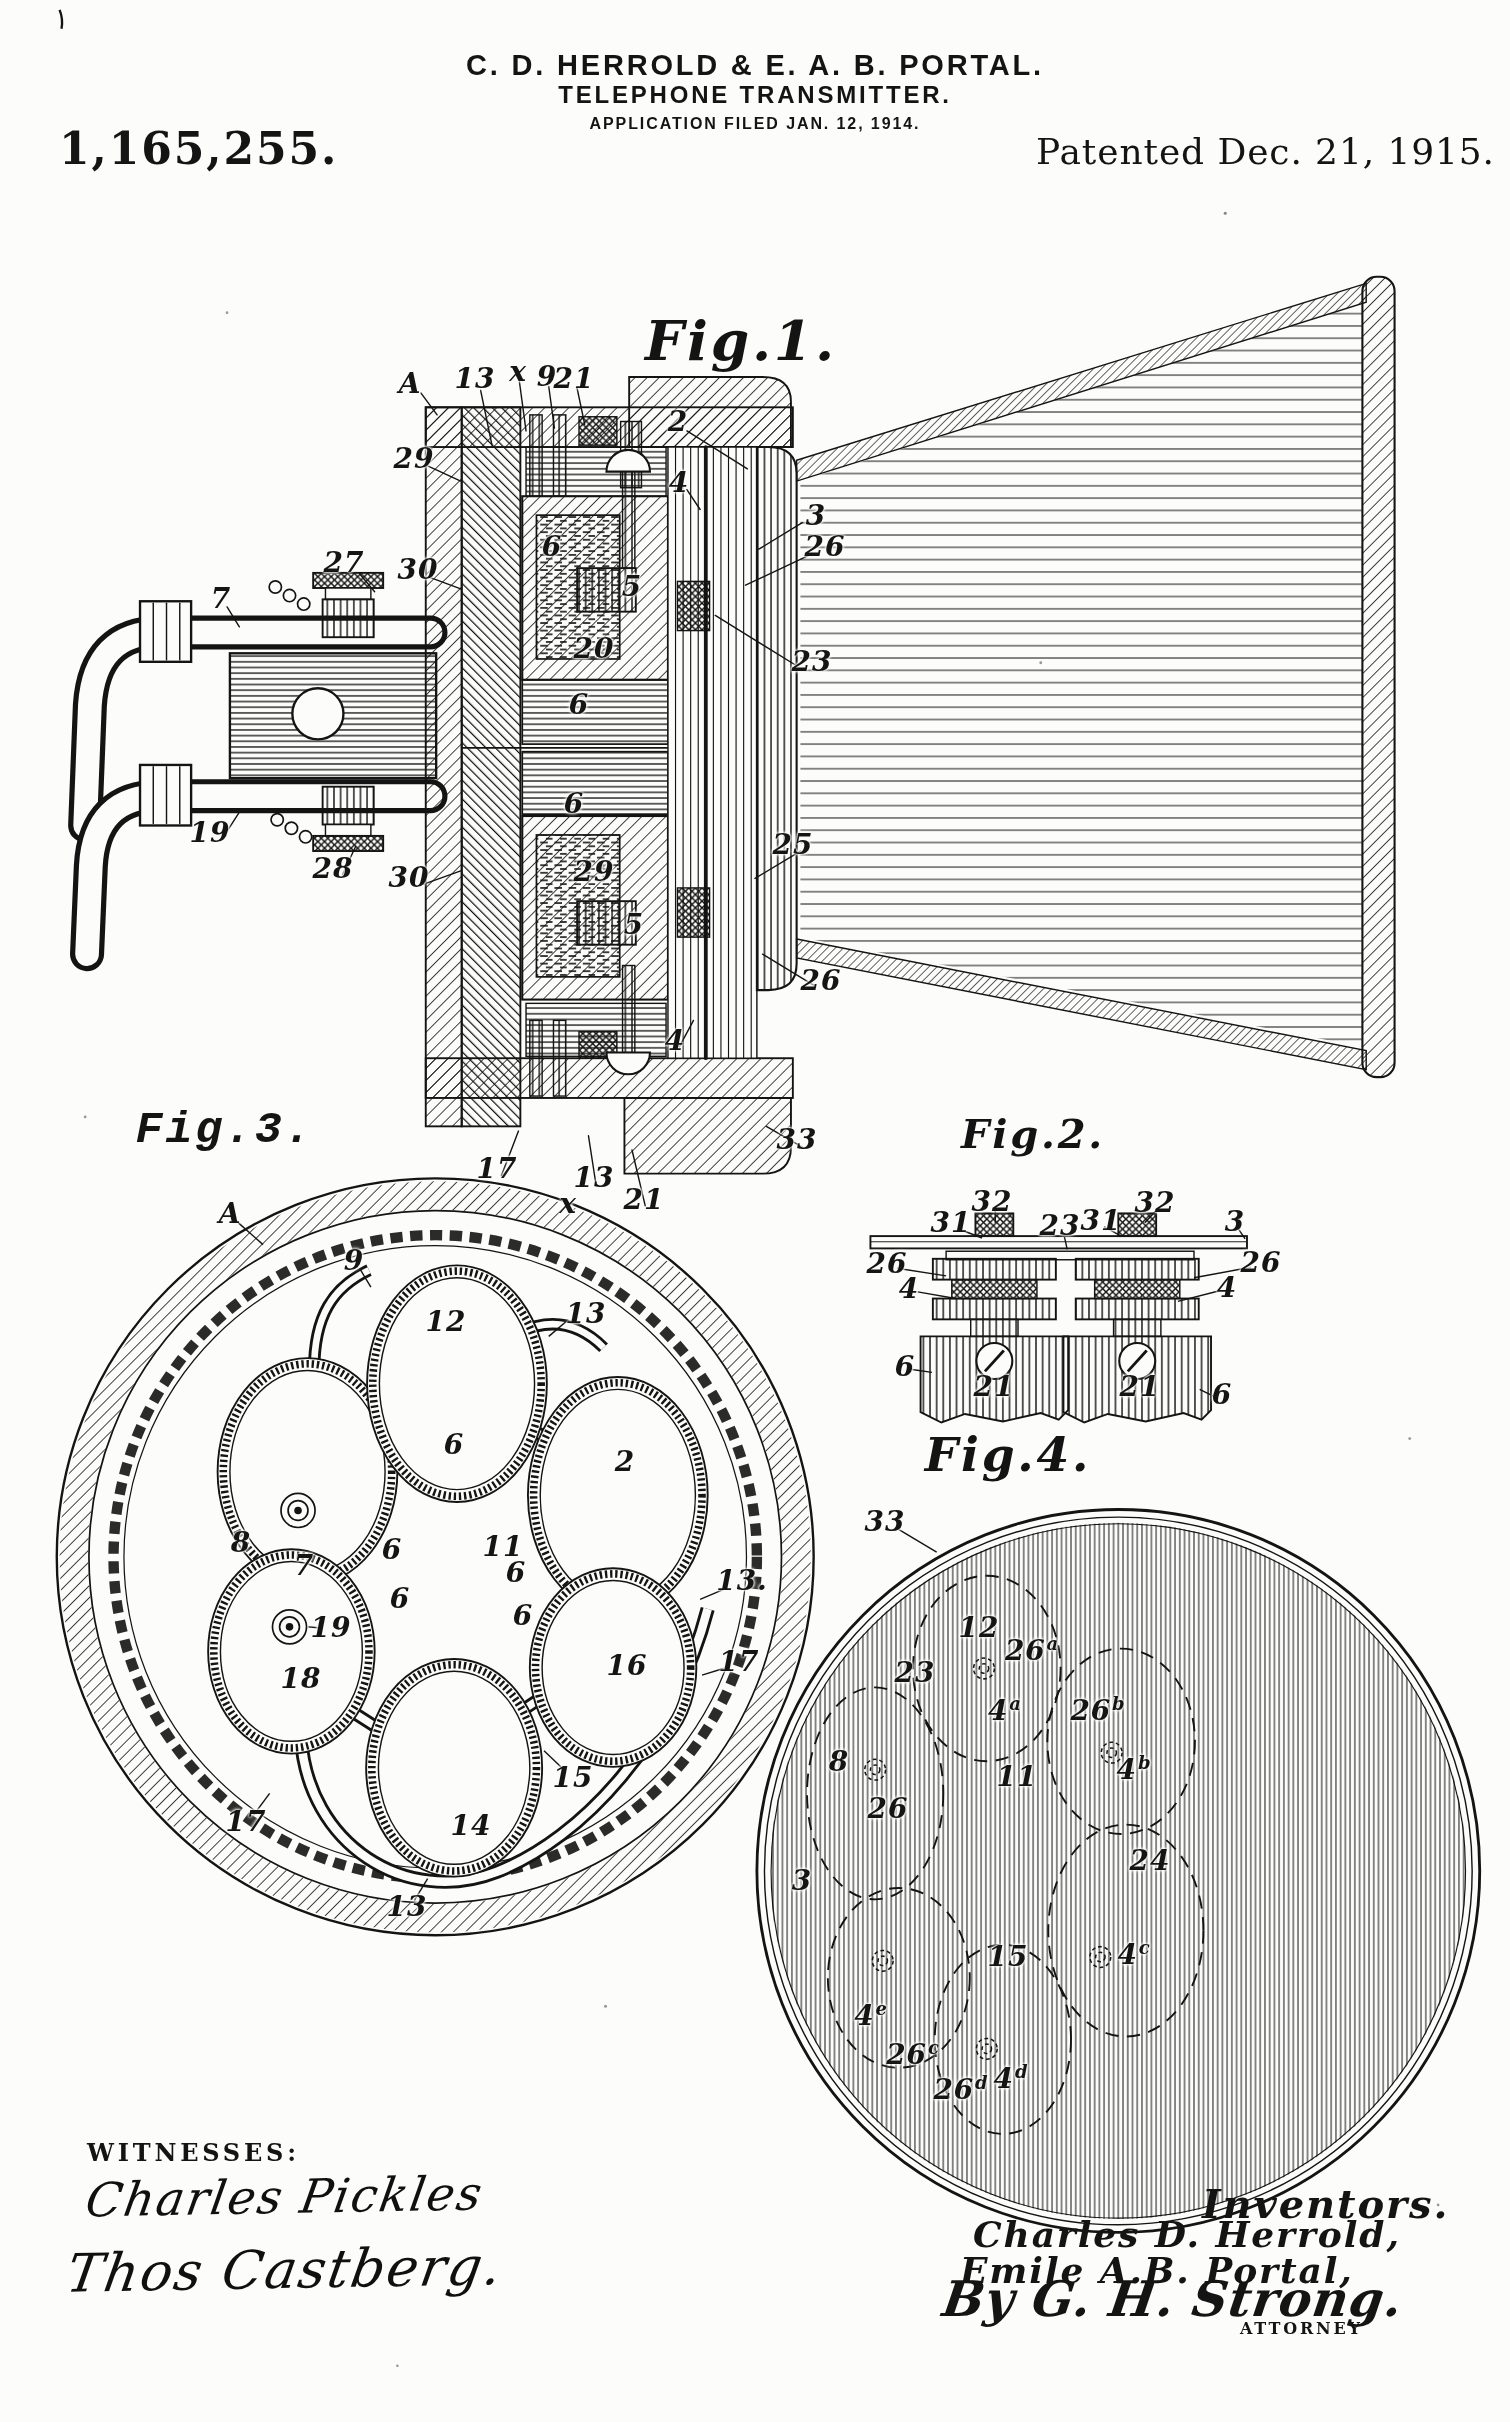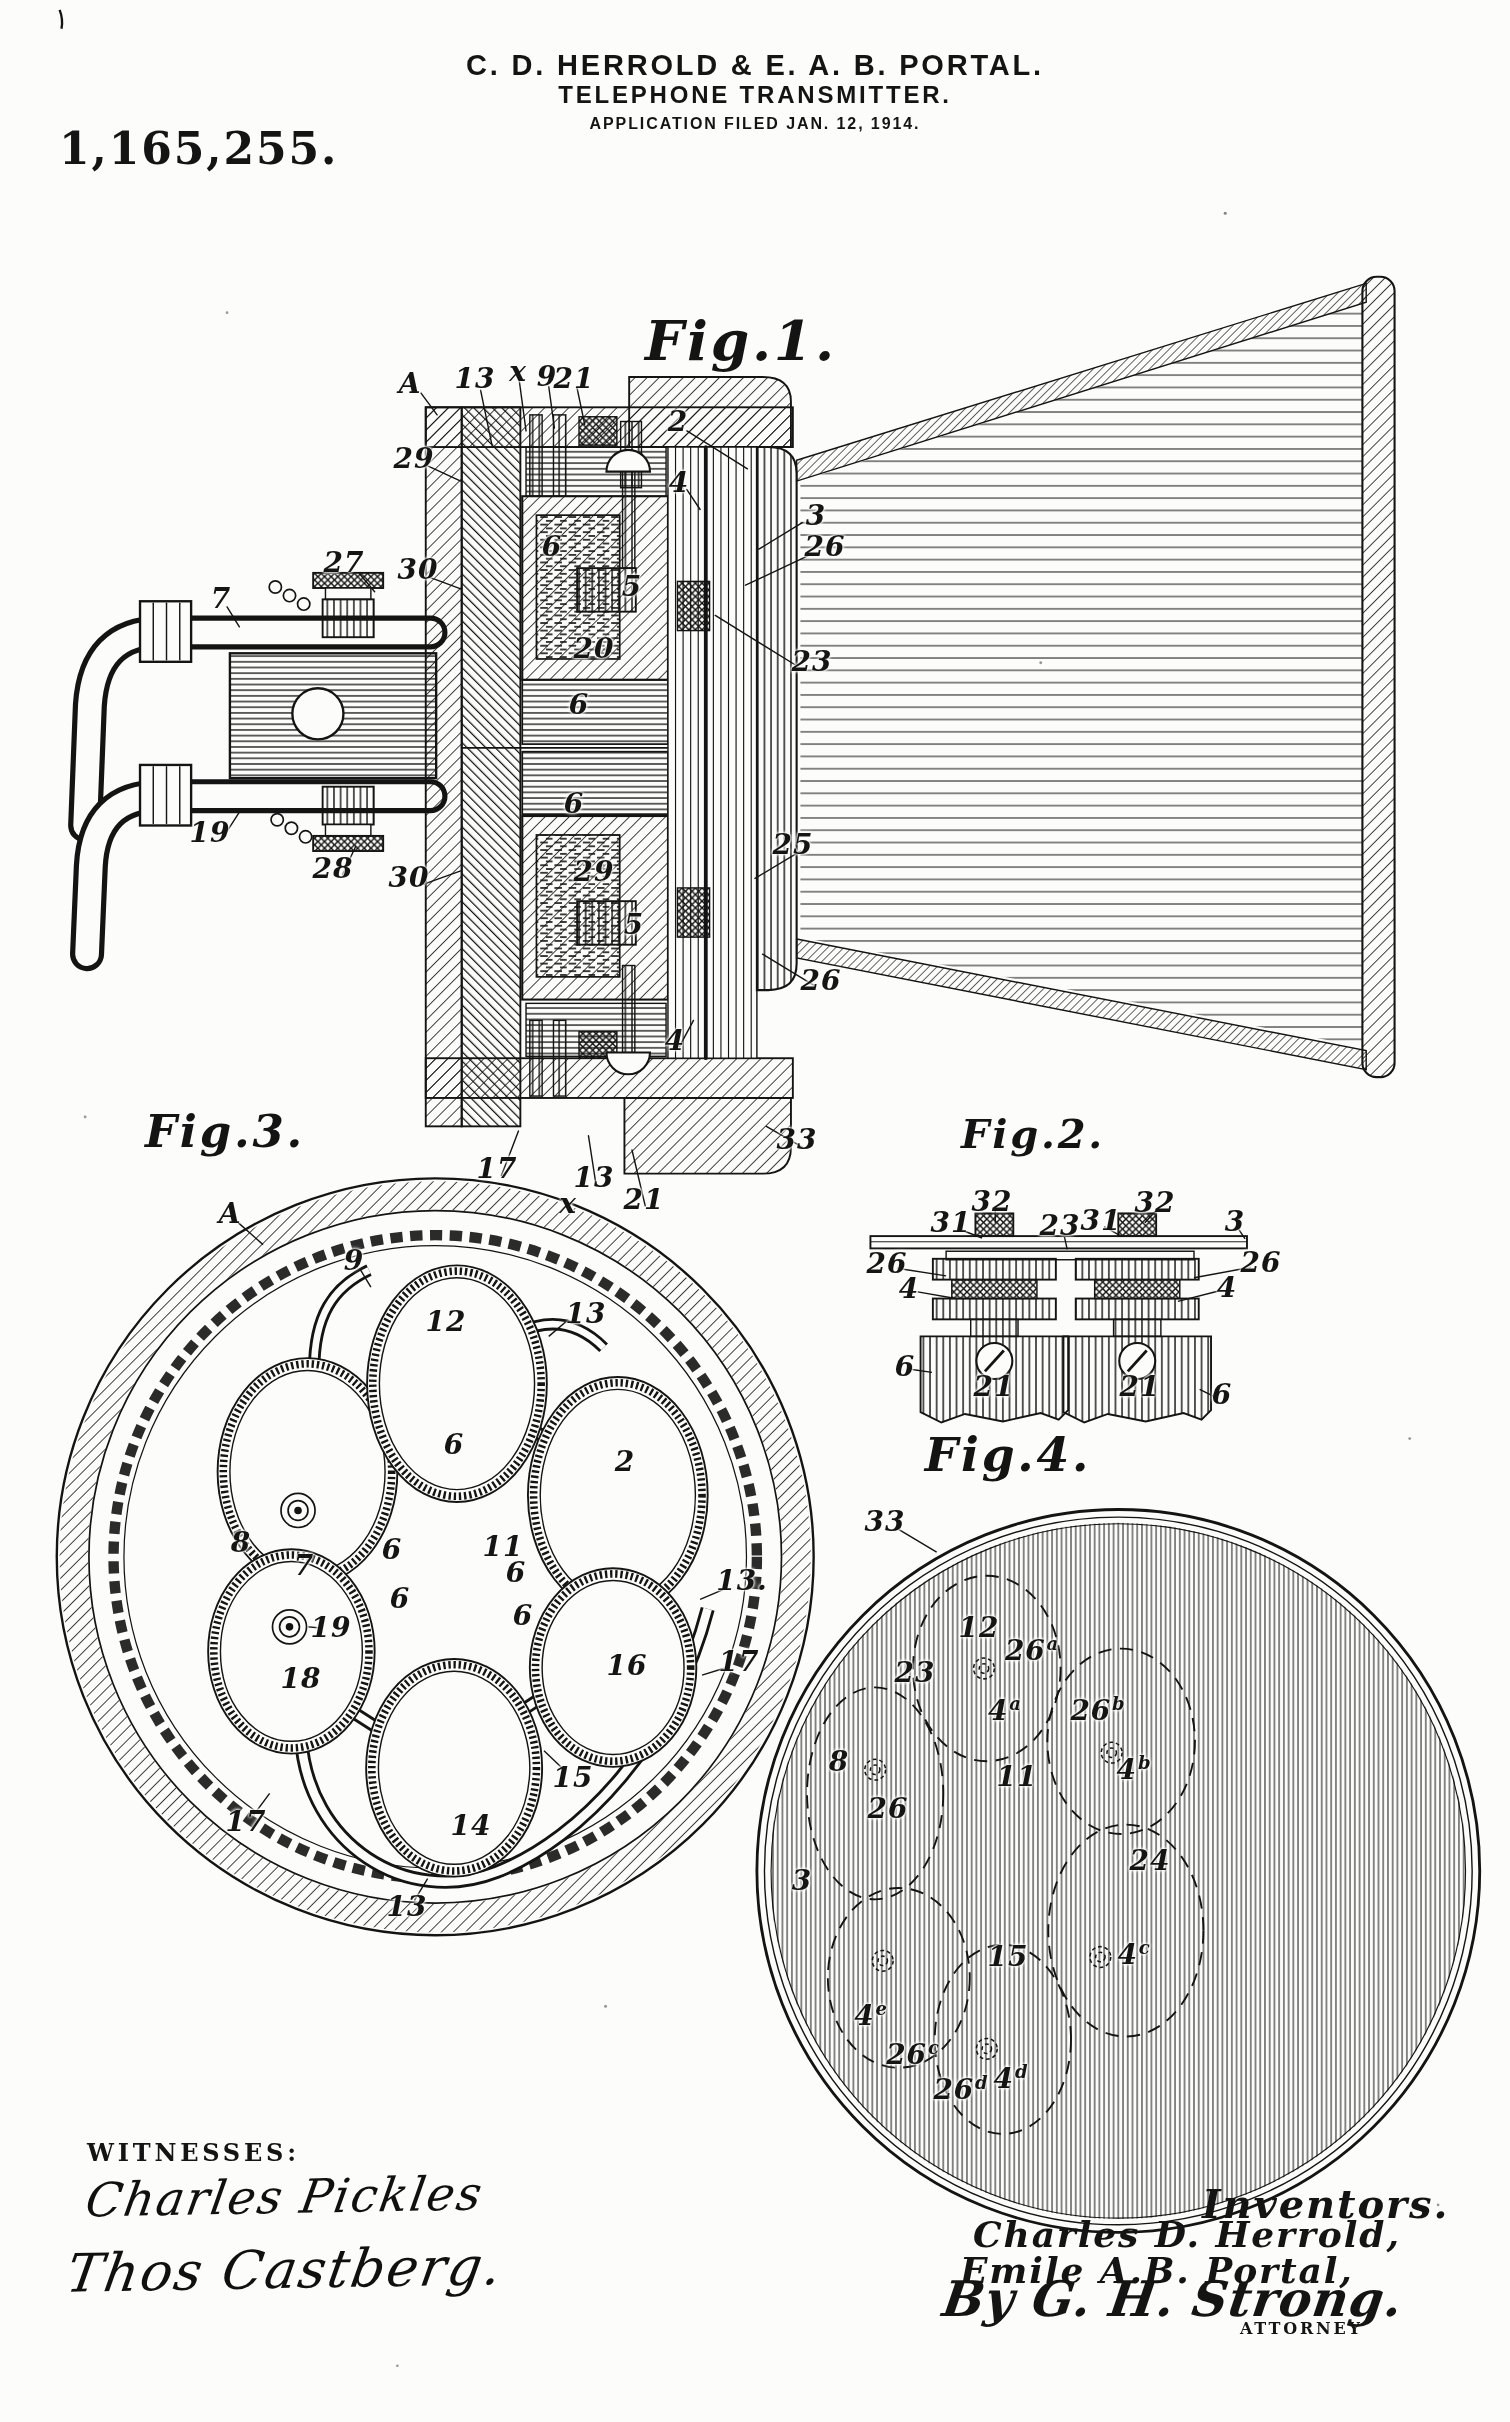--- a/index.html
+++ b/index.html
@@ -14,21 +14,21 @@
   .hdr2 { top:81px;  font:700 24px/1.2 "Liberation Sans", sans-serif; letter-spacing:2.8px; }
   .hdr3 { top:114px; font:700 16px/1.2 "Liberation Sans", sans-serif; letter-spacing:1.9px; }
   .patnum { left:59px; top:125px; font:700 44px/1.1 "DejaVu Serif", serif; letter-spacing:1.9px; }
   .patdate { left:1036px; top:132px; font:400 36px/1.1 "DejaVu Serif", serif; letter-spacing:0.9px; }
   .figtitle {
     transform:translateX(-50%);
     font-style:italic; font-weight:700; font-family:"DejaVu Serif", serif;
     letter-spacing:2.8px; white-space:nowrap;
     text-shadow:0 0 3.8px #fcfcfa, 0 0 3.8px #fcfcfa;
   }
-  .ft1 { font-size:55px; } .ft2 { font-size:40px; } .ft3 { font-size:45px; } .ft4 { font-size:47px; }
+  .ft1 { font-size:55px; } .ft2 { font-size:40px; } .ft3 { font-size:45px;font-family:Liberation Mono, monospace; } .ft4 { font-size:47px; }
   .ref {
     position:absolute; transform:translate(-50%,-50%); white-space:nowrap;
     font:italic 700 28px/1 "DejaVu Serif", serif; color:#151515; letter-spacing:0.9px;
     text-shadow:0 0 2.8px #fcfcfa, 0 0 2.8px #fcfcfa, 0 0 4.7px #fcfcfa;
   }
   .ref .sup { font-size:18px; position:relative; top:-10.4px; margin-left:0.9px; }
   .witness-h { left:87px; top:2139px; font:700 24px/1.2 "DejaVu Serif", serif; letter-spacing:3.8px; }
   .sig { font-style:italic; white-space:nowrap; color:#101010; }
   .sig1 { left:87px; top:2169px; font-size:47px; transform:skewX(-10deg) rotate(-1deg); letter-spacing:1.9px; }
   .sig2 { left:68px; top:2239px; font-size:53px; transform:skewX(-10deg) rotate(-1deg); letter-spacing:1.9px; }
@@ -355,20 +355,21 @@
         </g>
       </g>
       <line x1="948" y1="1615" x2="990" y2="1640" stroke="#141414" stroke-width="1.5"></line>
     </g>
   </svg>
 
   <div class="abs ctr hdr1">C. D. HERROLD &amp; E. A. B. PORTAL.</div>
   <div class="abs ctr hdr2">TELEPHONE TRANSMITTER.</div>
   <div class="abs ctr hdr3">APPLICATION FILED JAN. 12, 1914.</div>
   <div class="abs patnum">1,165,255.</div>
+  <div class="abs patdate">Patented Dec. 21, 1915.</div>
 
   <div class="abs figtitle ft1" style="left:741px;top:308px;">Fig.1.</div>
   <div class="abs figtitle ft2" style="left:1033px;top:1110px;">Fig.2.</div>
   <div class="abs figtitle ft3" style="left:225px;top:1105px;">Fig.3.</div>
   <div class="abs figtitle ft4" style="left:1008px;top:1427px;">Fig.4.</div>
 
   <div>
 
   <span class="ref" style="left: 410px; top: 384px;"><span>A</span></span>
       <span class="ref" style="left: 475px; top: 379px;"><span>13</span></span>

